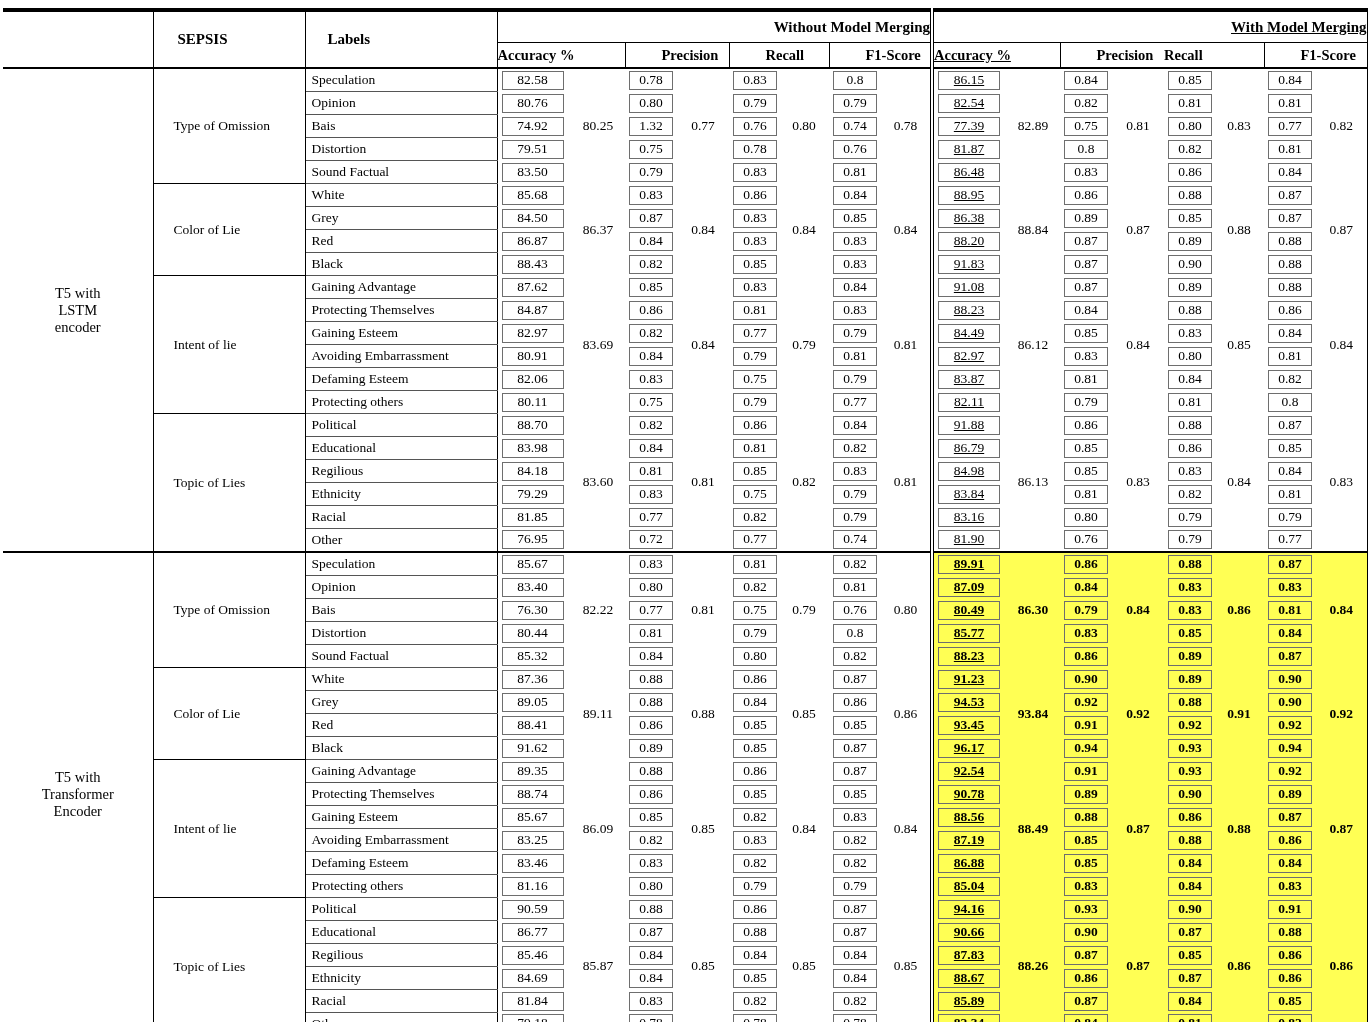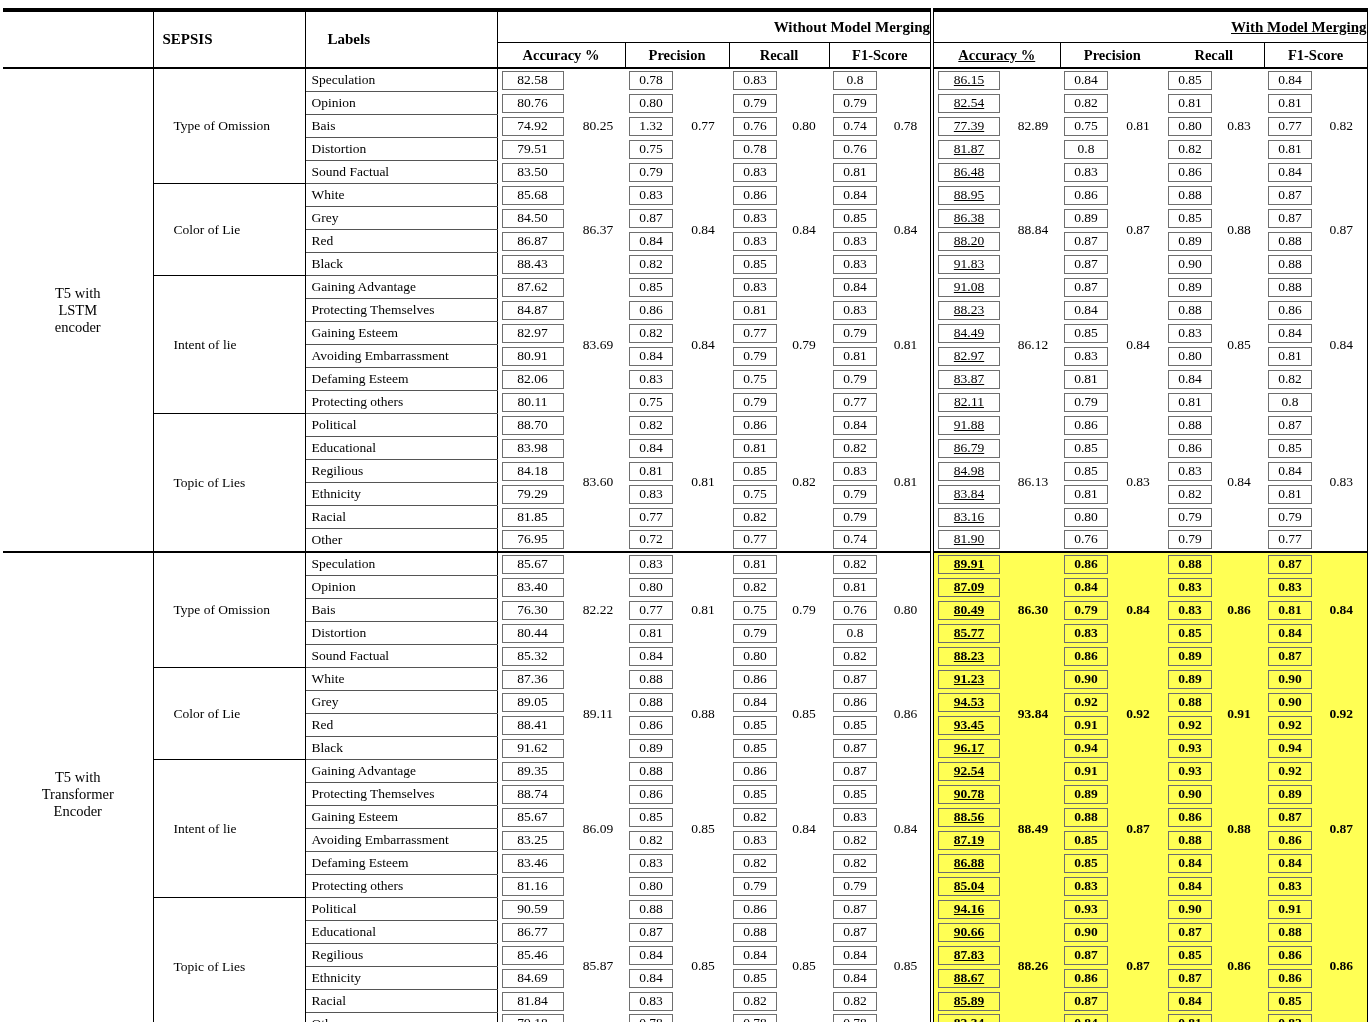--- a/index.html
+++ b/index.html
@@ -4,25 +4,25 @@
 <style>
   html,body{margin:0;padding:0;background:#fff;}
   body{width:1370px;height:1022px;font-family:"Liberation Serif","DejaVu Serif",serif;color:#000;}
   .wrap{padding:8px 3px 0 3px;}
   table{border-collapse:collapse;table-layout:fixed;width:1364px;
         border-top:4px solid #000;border-bottom:3px solid #000;}
   th,td{padding:0;vertical-align:middle;overflow:hidden;white-space:nowrap;}
   
   thead th{font-weight:bold;font-size:15px;}
   th.sec-h{height:30px;border-bottom:1px solid #000;text-align:right;}
-  th.met{height:24px;border-bottom:2px solid #000;text-align:center;font-size:14.5px;}
+  th.met{height:24px;border-bottom:2px solid #000;text-align:left;font-size:14.5px;}
   th.model-h,th.sepsis-h,th.labels-h{border-bottom:2px solid #000;text-align:left;}
-  th.sepsis-h{border-left:1px solid #000;border-right:1px solid #000;padding-left:9px;}
+  th.sepsis-h{border-left:1px solid #000;border-right:1px solid #000;padding-left:24px;}
   th.labels-h{border-right:1px solid #000;padding-left:22px;}
-  .vline{border-left:1px solid #000;}
+  .vline{border-left:1px solid #000;padding-left:36px;}
   .sep{border-left:4px double #000;text-decoration:underline;}
   .redge{border-right:1px solid #000;}
   
   td{height:22px;text-align:center;font-size:13.5px;}
   td.model{font-weight:normal;font-size:14.5px;border-right:1px solid #000;line-height:17px;}
   td.sepsis{border-left:1px solid #000;border-right:1px solid #000;text-align:left;padding-left:20px;}
   td.lbl{border-right:1px solid #000;text-align:left;padding-left:6px;border-bottom:1px solid #555;margin-left:35px;}
   td.gs{border-top:1px solid #000;font-family:Liberation Serif, serif;}
   td.bs{border-top:2px solid #000;}
   .box{box-sizing:border-box;height:19px;line-height:16px;border:1px solid #6e6e6e;

